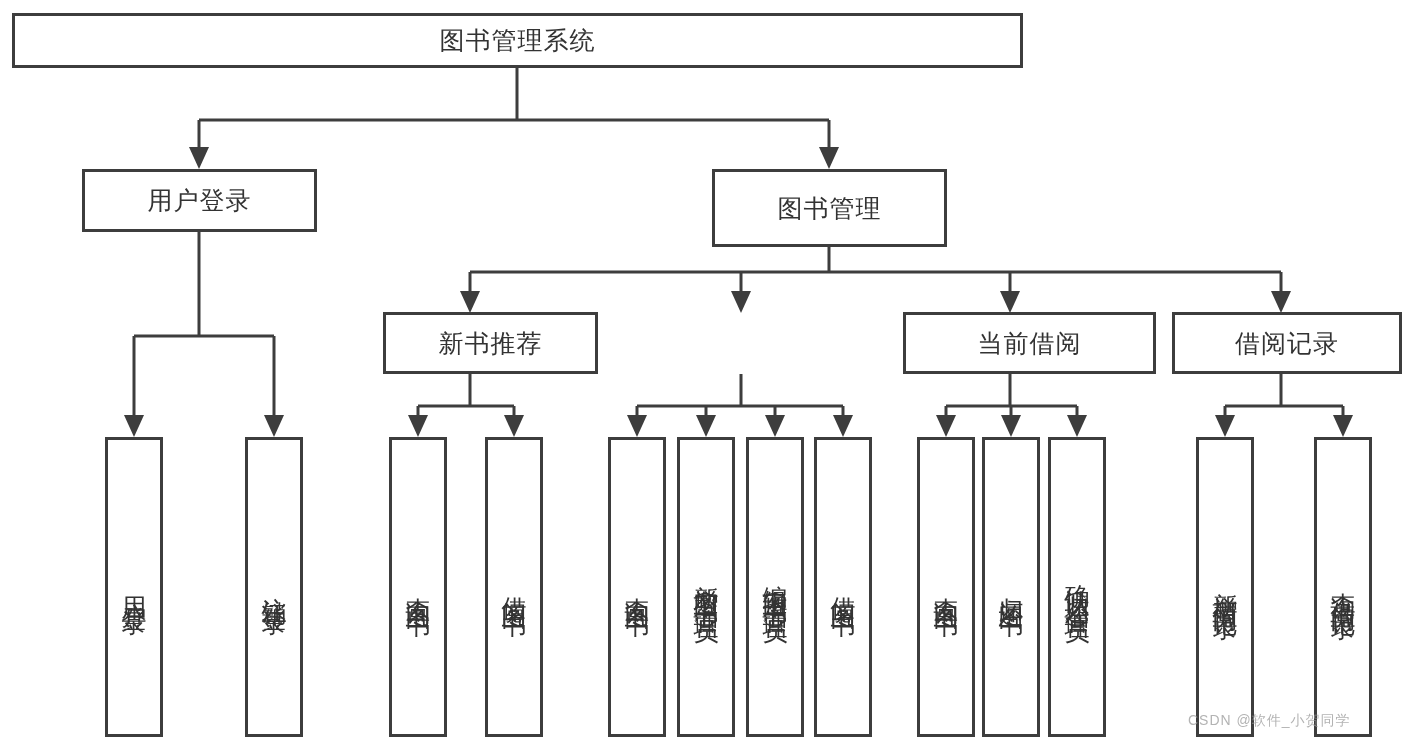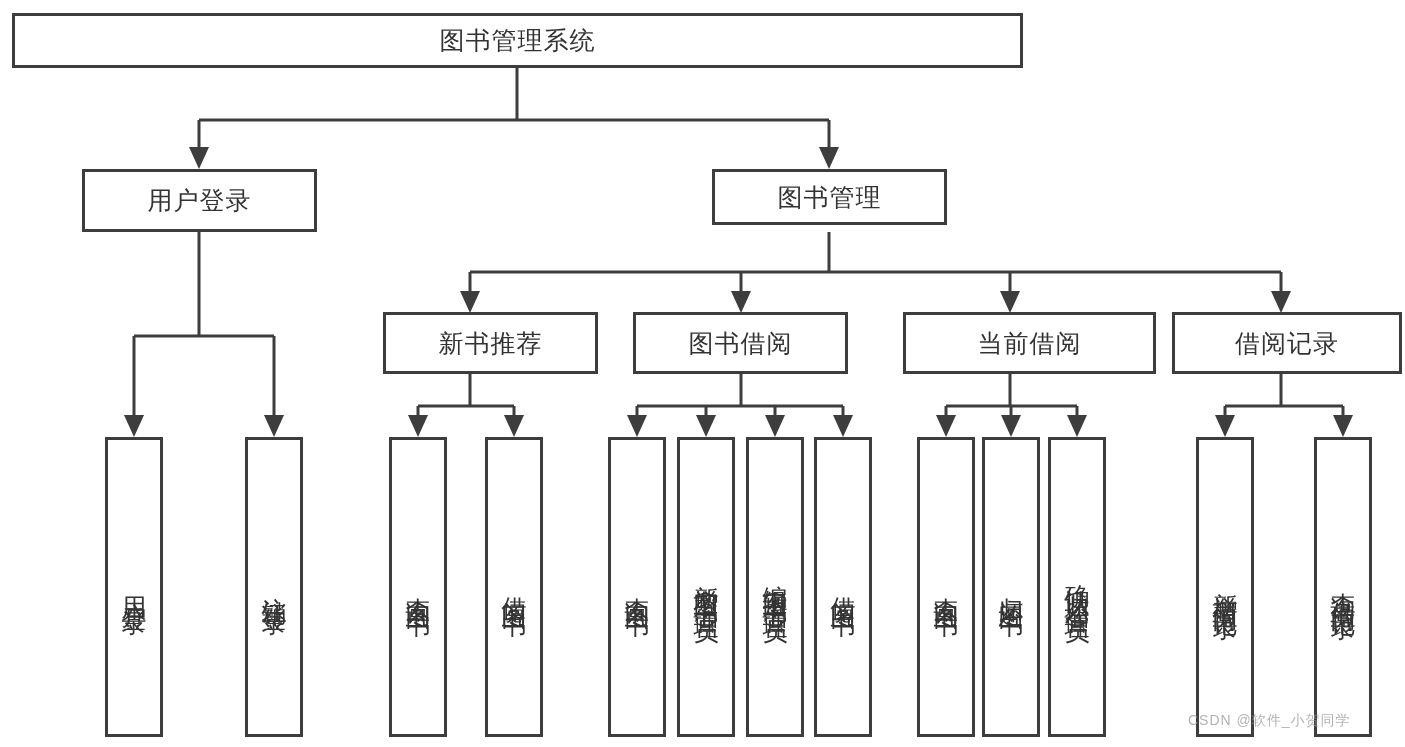--- a/index.html
+++ b/index.html
@@ -138,30 +138,27 @@
     </g>
   </svg>
 
   <div class="hbox" style="left:12px;top:13px;width:1011px;height:55px">
     <span class="htext">图书管理系统</span>
   </div>
 
   <div class="hbox" style="left:82px;top:169px;width:235px;height:63px">
     <span class="htext">用户登录</span>
   </div>
-  <div class="hbox" style="left:712px;top:169px;width:235px;height:56px">
+  <div class="hbox" style="left:712px;top:169px;width:235px;height:78px">
     <span class="htext">图书管理</span>
   </div>
 
   <div class="hbox" style="left:383px;top:312px;width:215px;height:62px">
     <span class="htext">新书推荐</span>
   </div>
-  <div class="hbox" style="left:633px;top:312px;width:215px;height:62px">
-    <span class="htext">图书借阅</span>
-  </div>
   <div class="hbox" style="left:903px;top:312px;width:253px;height:62px">
     <span class="htext">当前借阅</span>
   </div>
   <div class="hbox" style="left:1172px;top:312px;width:230px;height:62px">
     <span class="htext">借阅记录</span>
   </div>
 
   <div class="vbox" style="left:105px">
     <div class="vtext">用户登录</div>
   </div>

